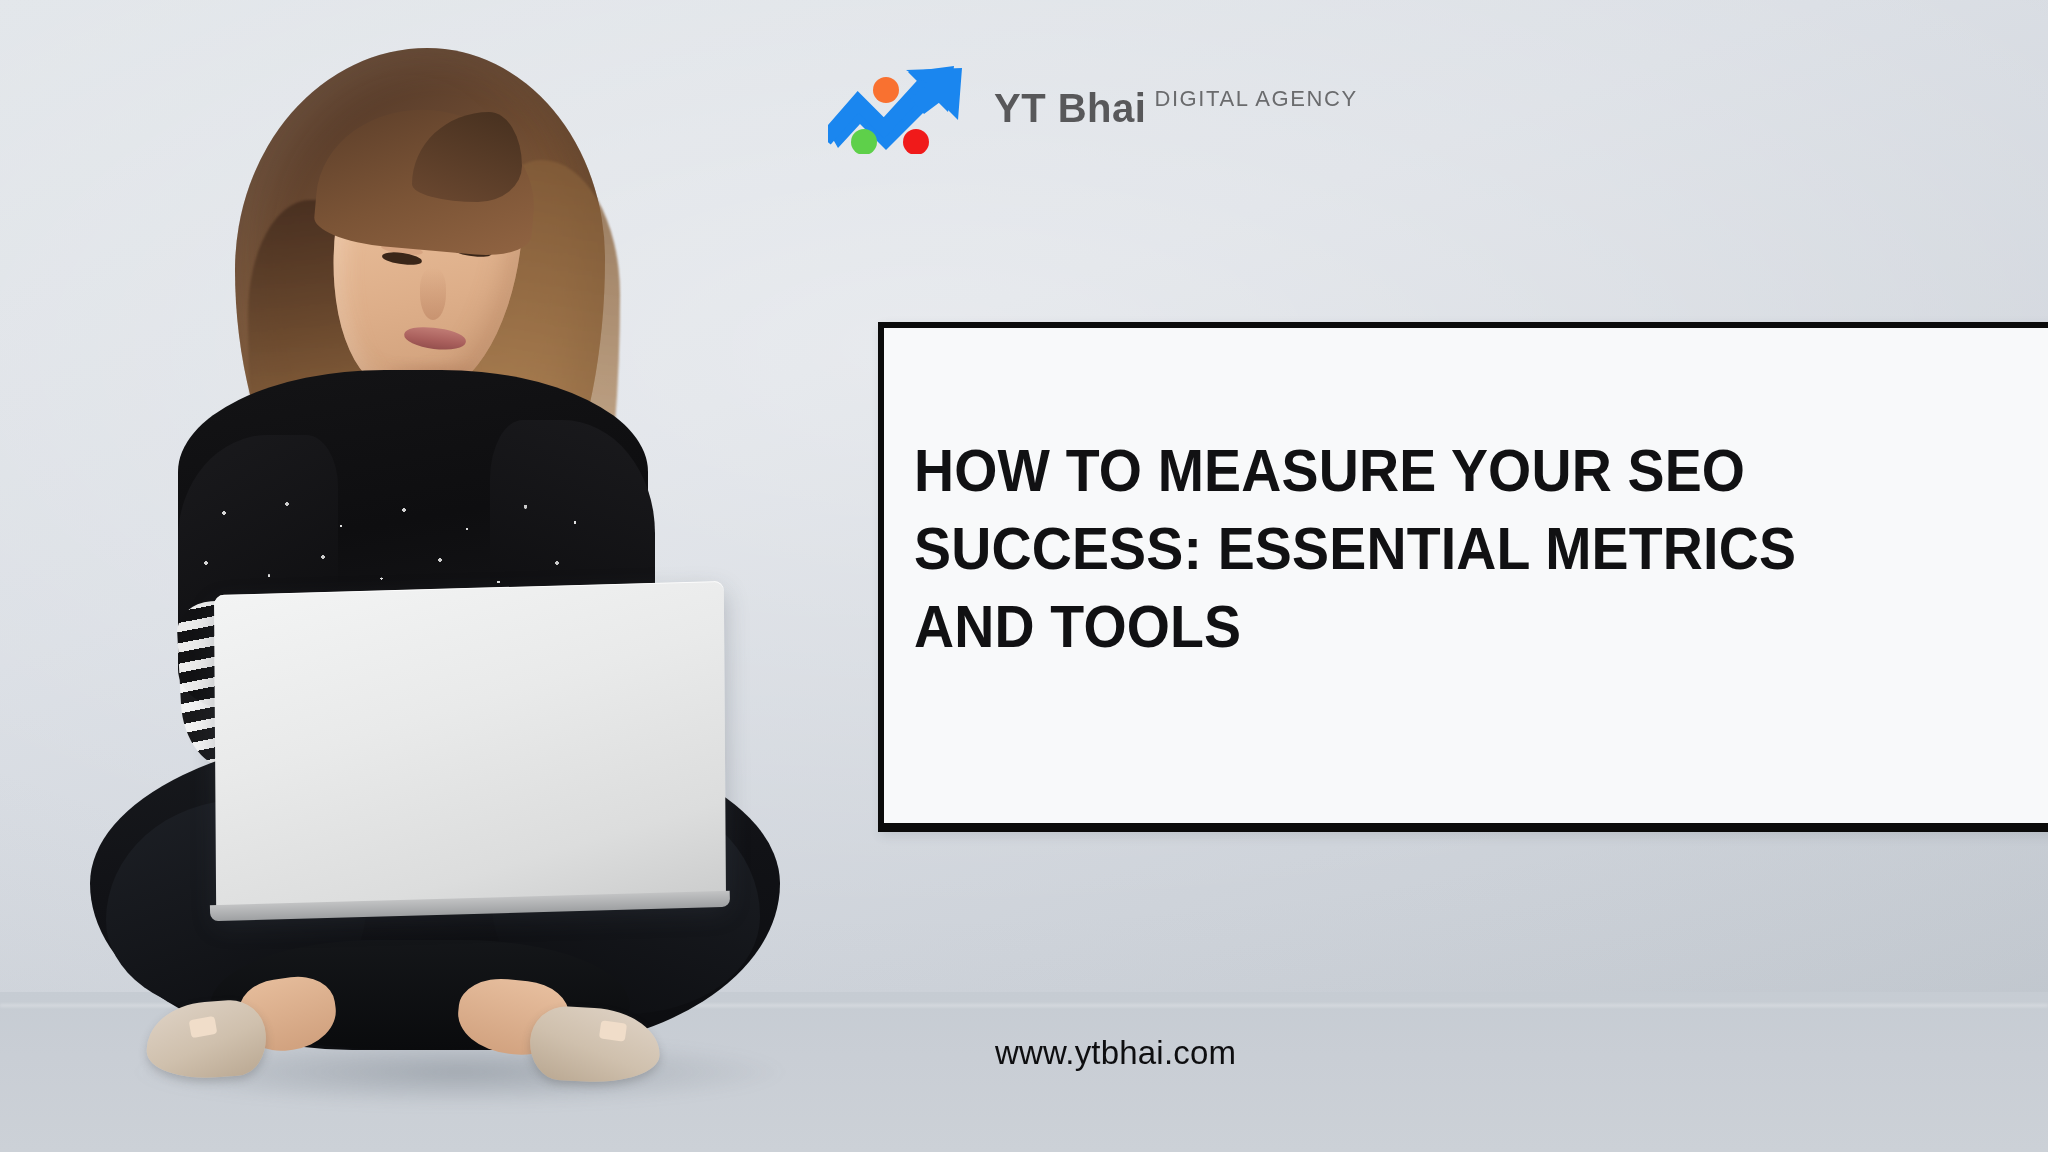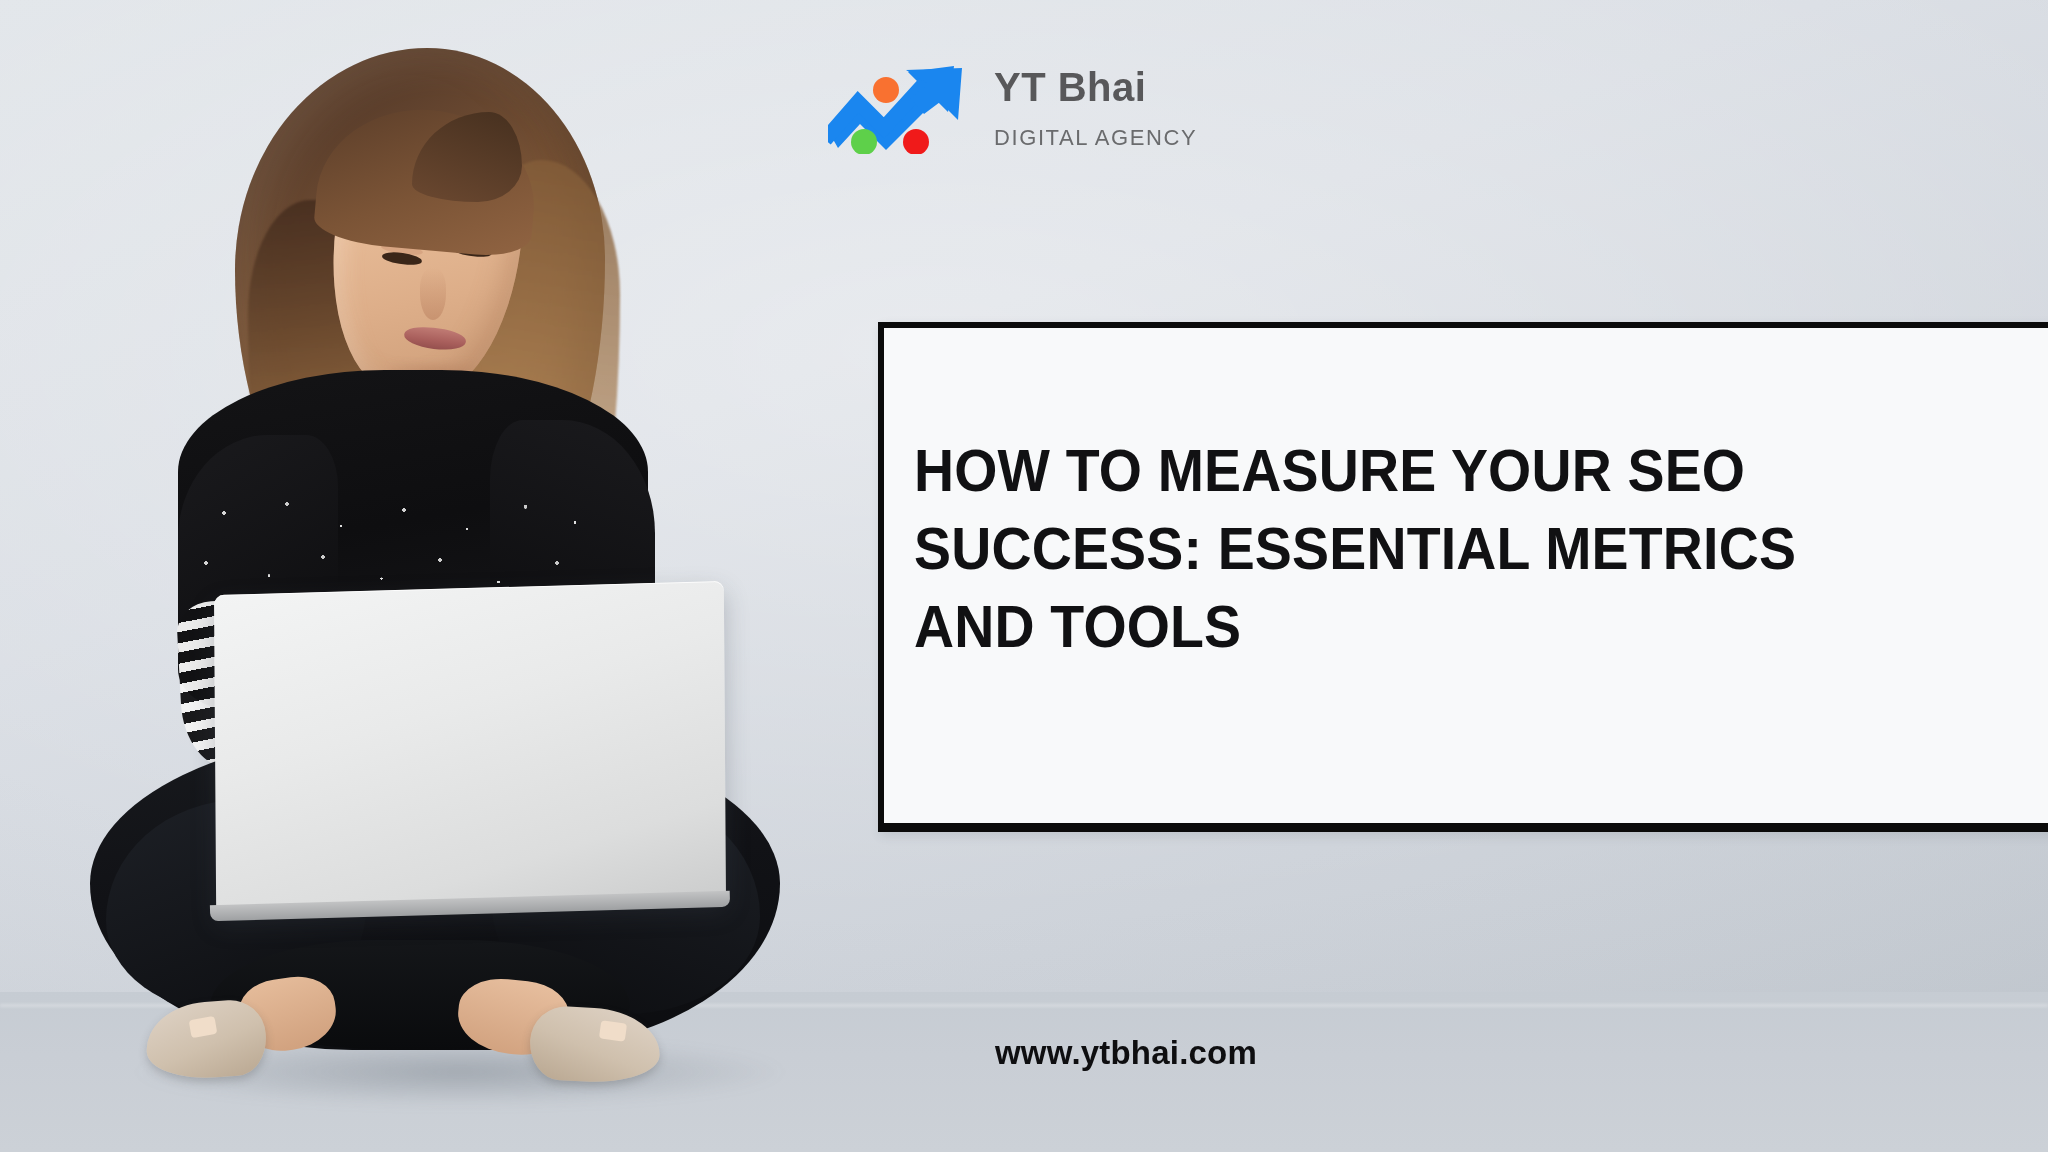--- a/index.html
+++ b/index.html
@@ -402,21 +402,21 @@
   
   #logo {
     position: absolute;
     left: 828px;
     top: 62px;
     display: flex;
     align-items: center;
     gap: 18px;
   }
   .logo-mark { width: 148px; height: 92px; display: block; }
-  .logo-text-wrap { display: flex; flex-direction: column; gap: 20px; }
+  .logo-text-wrap { display: flex; flex-direction: row; gap: 8px; }
   .logo-name {
     font-size: 40px;
     font-weight: 700;
     letter-spacing: .5px;
     color: #58585a;
     line-height: 1;
   }
   .logo-sub {
     font-size: 22px;
     font-weight: 400;
@@ -456,21 +456,21 @@
     transform: scaleX(0.94);
     transform-origin: left center;
   }
 
   
   #site-url {
     position: absolute;
     left: 995px;
     top: 1034px;
     font-size: 33px;
-    font-weight: 700;
+    font-weight: 400;
     letter-spacing: .2px;
     color: #0e0e10;
   }
 </style>
 </head>
 <body>
 
 <div id="canvas">
 
   <div class="wall-vignette"></div>

